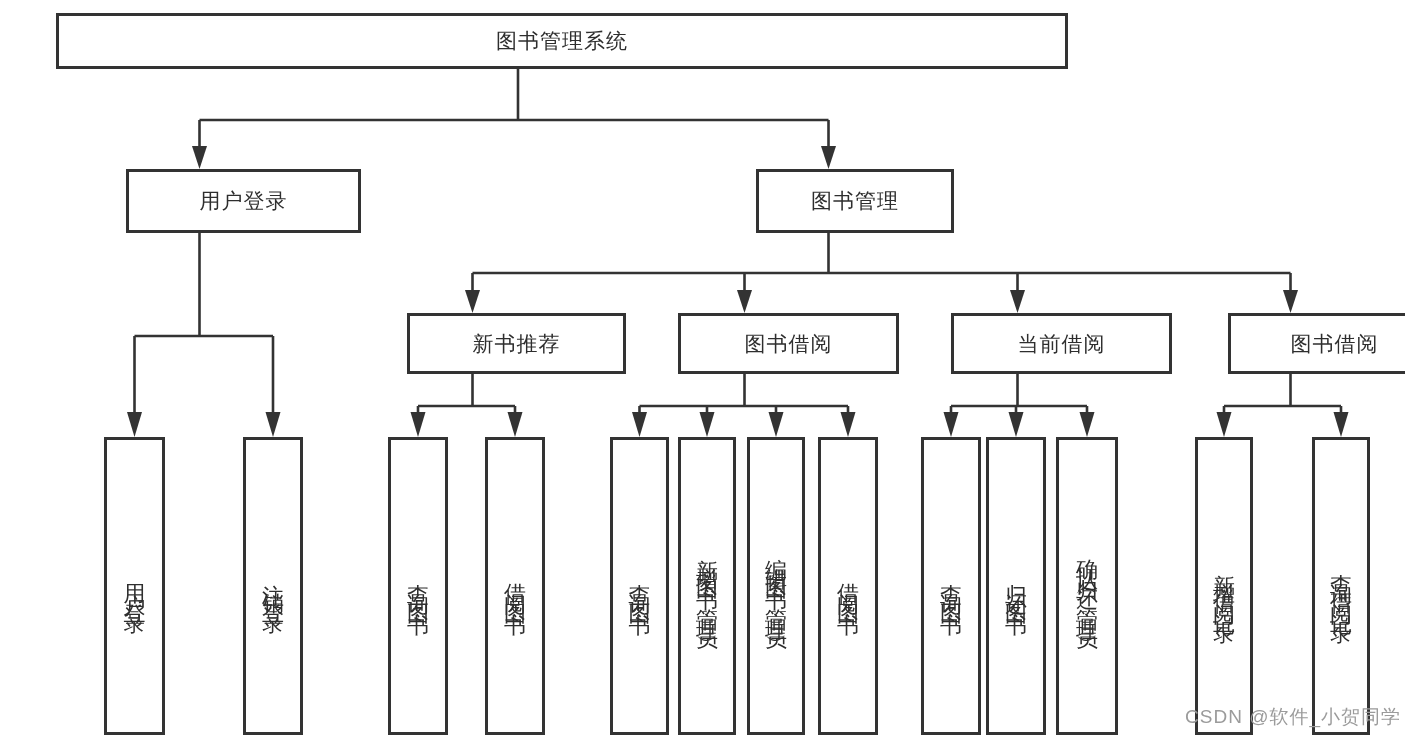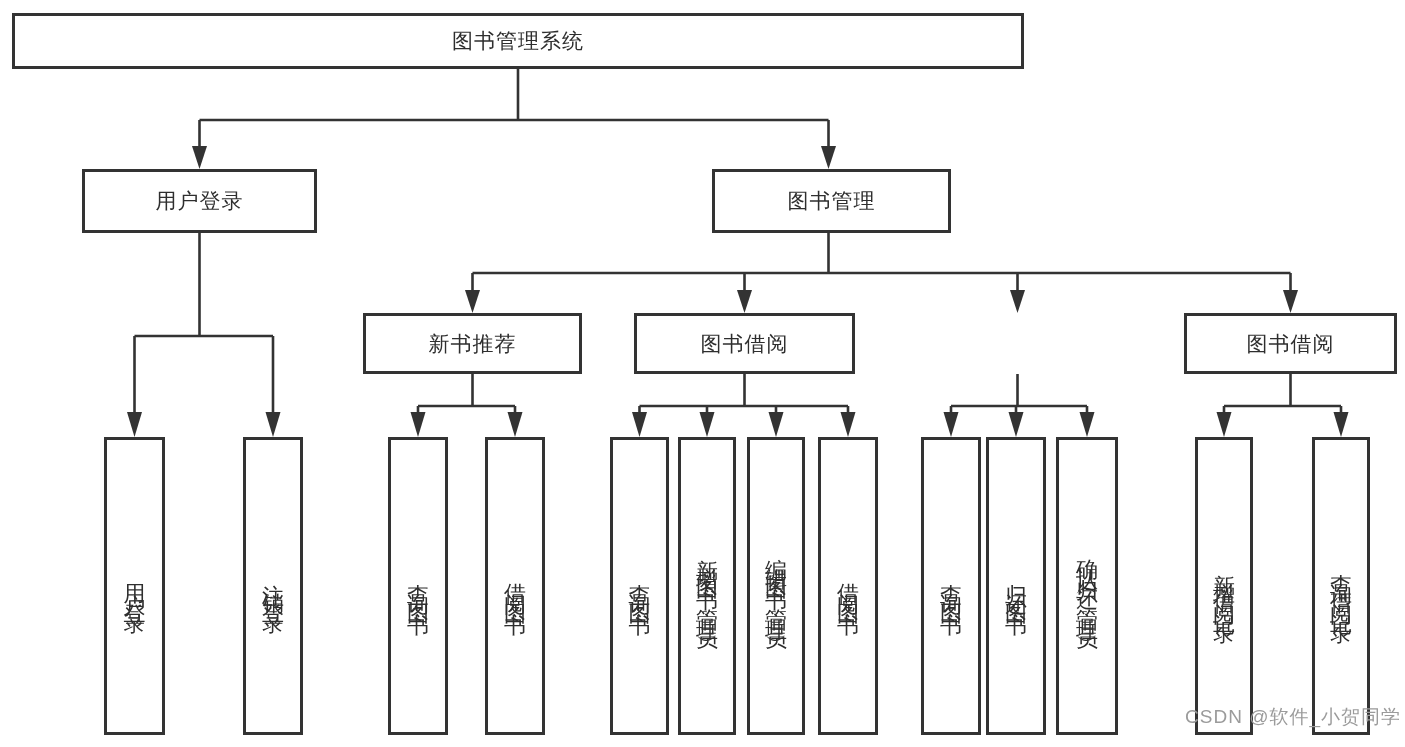--- a/index.html
+++ b/index.html
@@ -31,20 +31,21 @@
     display: flex;
     align-items: center;
     justify-content: center;
     color: #2e2e2e;
     z-index: 2;
   }
   .hbox {
     font-size: 21px;
     letter-spacing: 1px;
     white-space: nowrap;
+    margin-left: 44px;
   }
   .root  { left: 12px;  top: 13px;  width: 1012px; height: 56px; }
   .l2    { top: 169px;  height: 64px; }
   .l3    { top: 313px;  height: 61px; }
   .vbox  { top: 437px;  height: 298px; }
   .vtext {
     writing-mode: vertical-rl;
     text-orientation: mixed;
     font-size: 22px;
     letter-spacing: 10px;
@@ -98,29 +99,32 @@
     </g>
   </svg>
 
   <div class="node hbox root">
     <span>图书管理系统</span>
   </div>
 
   <div class="node hbox l2" style="left:82px;width:235px">
     <span>用户登录</span>
   </div>
-  <div class="node hbox l2" style="left:712px;width:239px">
+  <div class="node hbox l2" style="left:712px;width:198px">
     <span>图书管理</span>
   </div>
 
   <div class="node hbox l3" style="left:634px;width:221px">
     <span>图书借阅</span>
   </div>
   <div class="node hbox l3" style="left:363px;width:219px">
     <span>新书推荐</span>
+  </div>
+  <div class="node hbox l3" style="left:907px;width:221px">
+    <span>当前借阅</span>
   </div>
   <div class="node hbox l3" style="left:1184px;width:213px">
     <span>图书借阅</span>
   </div>
 
   <div class="node vbox" style="left:104px;width:61px">
     <span class="vtext">用户登录</span>
   </div>
   <div class="node vbox" style="left:243px;width:60px">
     <span class="vtext">注销登录</span>

